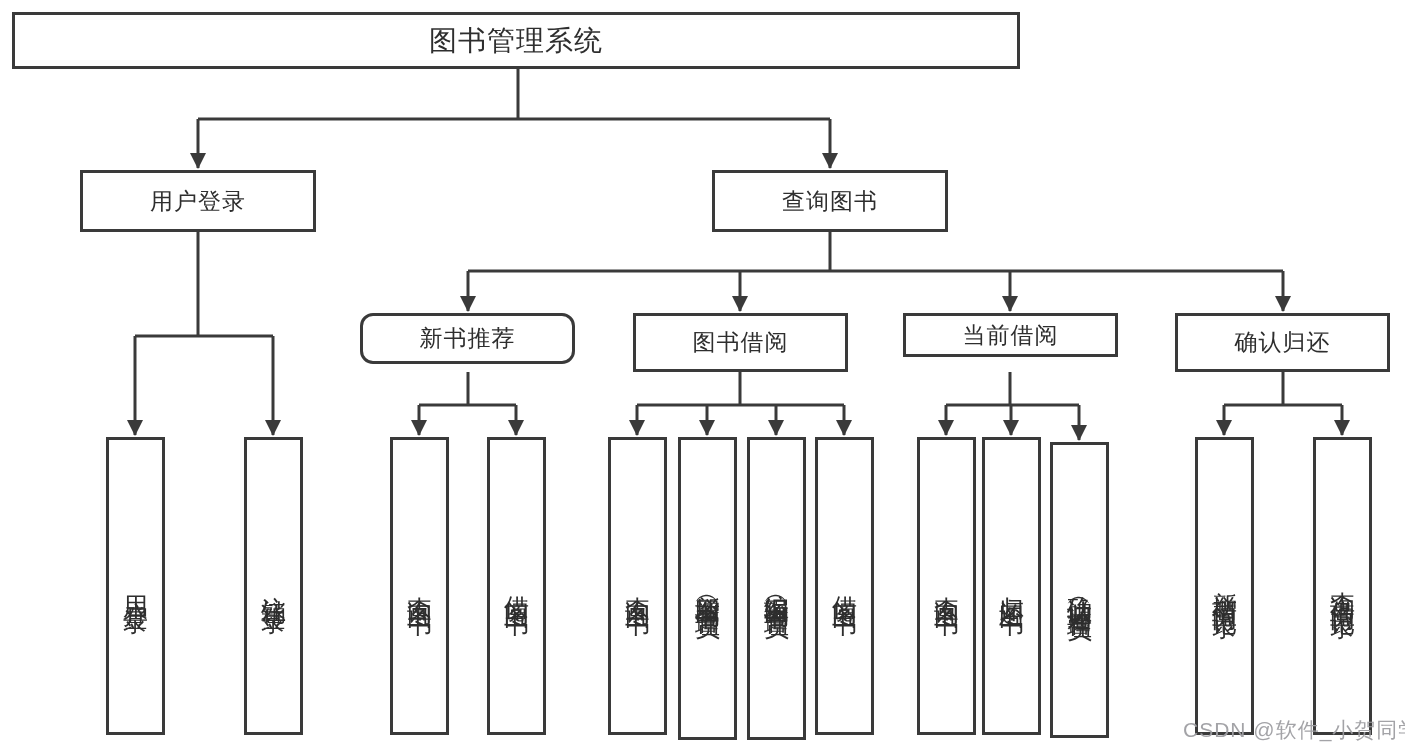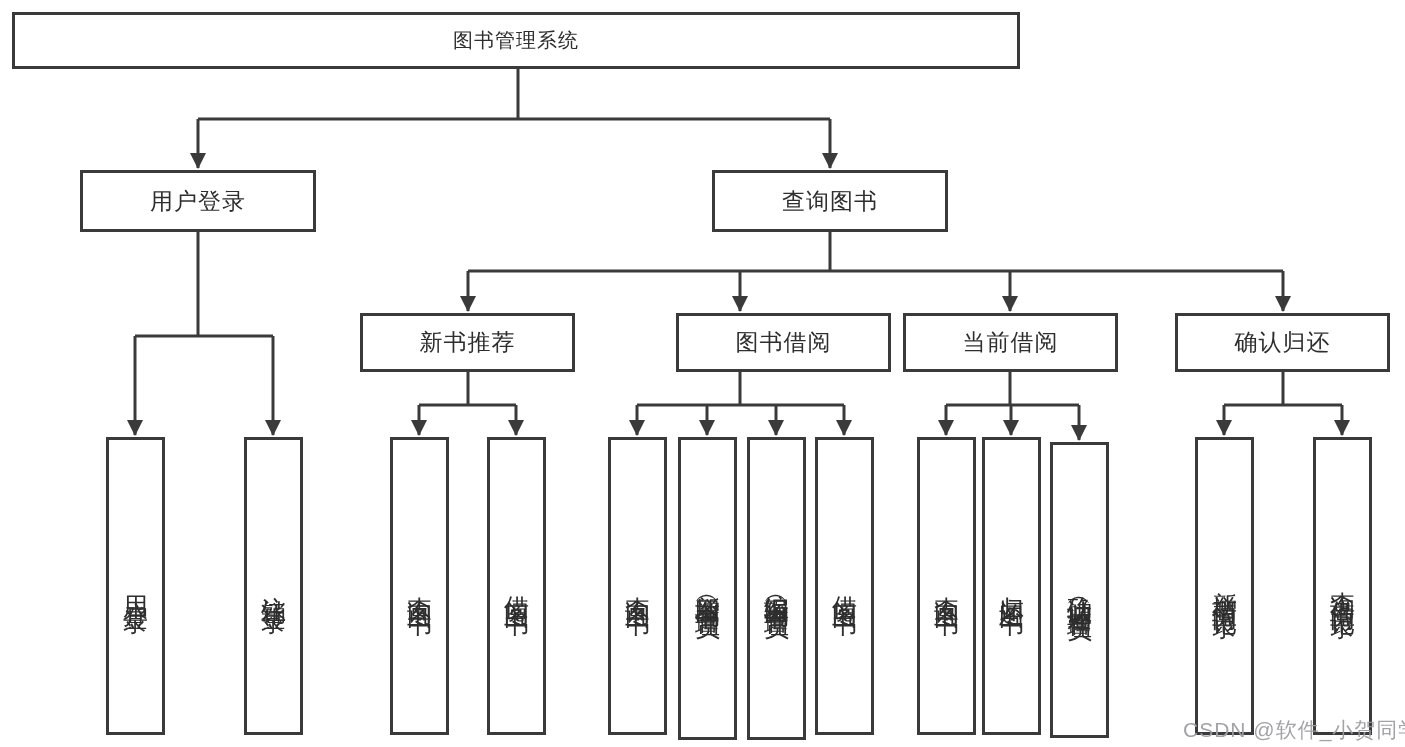--- a/index.html
+++ b/index.html
@@ -99,38 +99,38 @@
       <path d="M946,405 L946,435" marker-end="url(#arrow)"></path>
       <path d="M1011,405 L1011,435" marker-end="url(#arrow)"></path>
       <path d="M1079,405 L1079,440" marker-end="url(#arrow)"></path>
 
       <path d="M1283,372 L1283,405 M1224,405 L1342,405"></path>
       <path d="M1224,405 L1224,435" marker-end="url(#arrow)"></path>
       <path d="M1342,405 L1342,435" marker-end="url(#arrow)"></path>
     </g>
   </svg>
 
-  <div class="node" style="left:12px; top:12px; width:1008px; height:57px; font-size:20px;">
+  <div class="node" style="left:12px; top:12px; width:1008px; height:57px; font-size:28px;">
     <span>图书管理系统</span>
   </div>
 
   <div class="node" style="left:80px; top:170px; width:236px; height:62px;">
     <span>用户登录</span>
   </div>
   <div class="node" style="left:712px; top:170px; width:236px; height:62px;">
     <span>查询图书</span>
   </div>
 
-  <div class="node" style="left:360px; top:313px; width:215px; height:59px;">
+  <div class="node" style="left:360px; top:313px; width:215px; height:51px;border-radius:13px;">
     <span>新书推荐</span>
   </div>
-  <div class="node" style="left:633px; top:313px; width:215px; height:59px;margin-left:43px;">
+  <div class="node" style="left:633px; top:313px; width:215px; height:59px;">
     <span>图书借阅</span>
   </div>
-  <div class="node" style="left:903px; top:313px; width:215px; height:59px;">
+  <div class="node" style="left:903px; top:313px; width:215px; height:44px;">
     <span>当前借阅</span>
   </div>
   <div class="node" style="left:1175px; top:313px; width:215px; height:59px;">
     <span>确认归还</span>
   </div>
 
   <div class="leaf" style="left:106px;">
     <span class="vtext">用户登录</span>
   </div>
   <div class="leaf" style="left:244px;">

